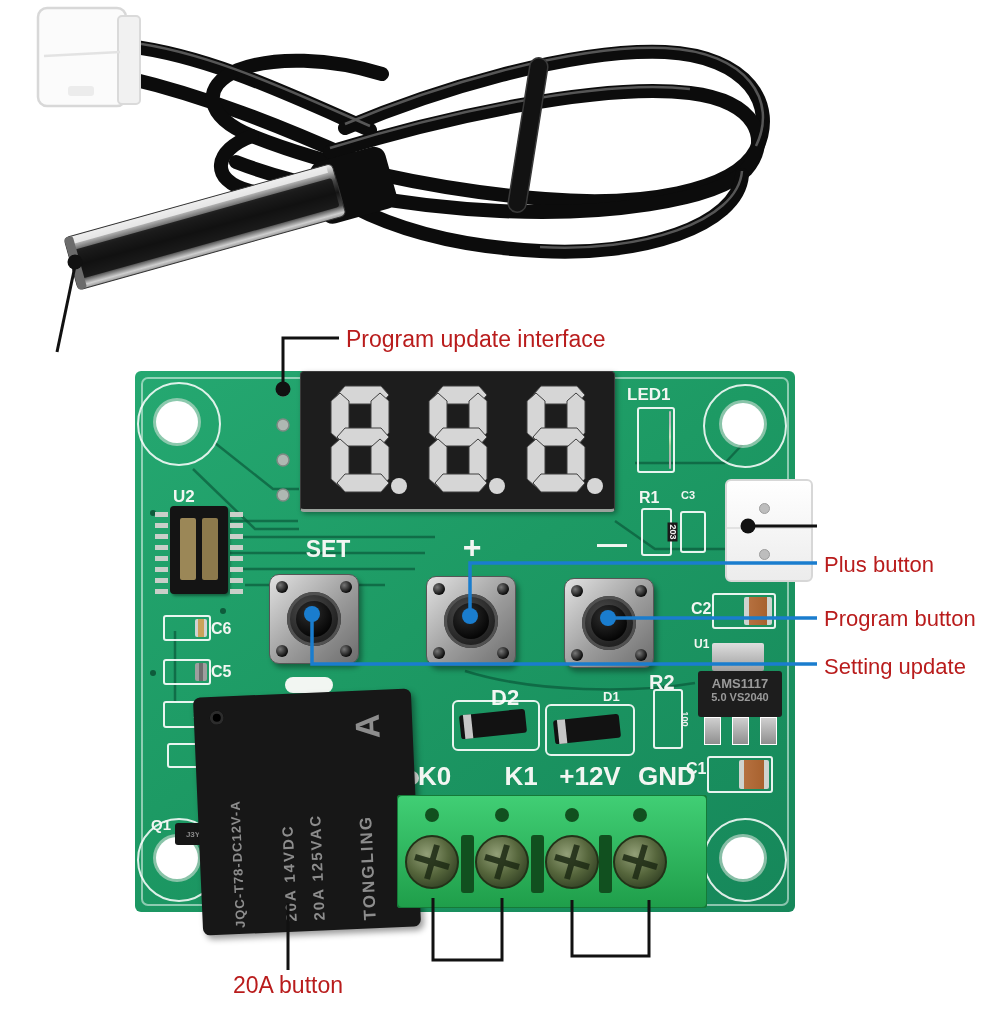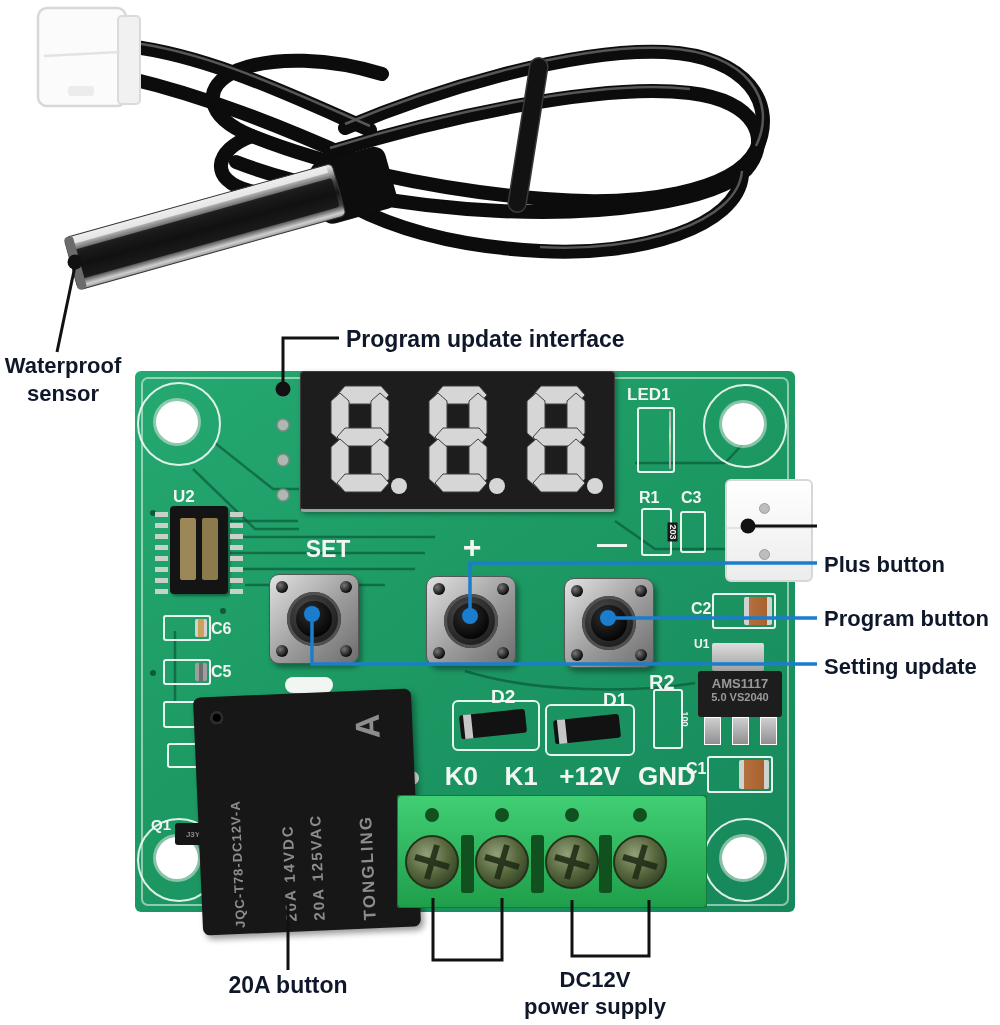--- a/index.html
+++ b/index.html
@@ -1,21 +1,21 @@
 <!DOCTYPE html>
 <html><head>
 <meta charset="utf-8">
 <style>
   html,body{margin:0;padding:0;background:#fff;}
   #stage{position:relative;width:1000px;height:1025px;background:#fff;overflow:hidden;
          font-family:"Liberation Sans",sans-serif;}
   svg{display:block}
   .abs{position:absolute;}
   
-  .ann{position:absolute;font-weight:bold;font-size:22px;color:#0f172a;white-space:nowrap;z-index:6;}
+  .ann{position:absolute;font-weight:normal;font-size:22px;color:#b91c1c;white-space:nowrap;z-index:6;}
   .ann.center{text-align:center;white-space:normal;}
   
   #pcb{position:absolute;left:135px;top:371px;width:660px;height:541px;border-radius:6px;
        background:linear-gradient(145deg,#25a871 0%,#1d9a64 45%,#16875a 100%);z-index:2;}
   .silk{position:absolute;color:#f2f6f2;font-weight:bold;line-height:1;}
   .hole{position:absolute;width:80px;height:80px;border:2px solid rgba(255,255,255,.85);border-radius:50%;}
   .hole .in{position:absolute;left:17px;top:17px;width:42px;height:42px;border-radius:50%;background:#fff;
             box-shadow:0 0 0 3px rgba(210,225,215,.6);}
   
   #display{position:absolute;left:165px;top:0px;width:313px;height:137px;background:#1d1d1d;
@@ -177,21 +177,21 @@
           </g>
         </svg>
     </div>
 
     <div class="silk" style="left:492px;top:15px;font-size:17px">LED1</div>
     <div class="comp" style="left:502px;top:36px;width:34px;height:62px">
       <div class="smd" style="background:linear-gradient(180deg,#b9b9b9 20%,#cfe0c2 45%,#a8c79a 60%,#b0b0b0 80%)"></div>
     </div>
 
     <div class="silk" style="left:504px;top:119px;font-size:16px">R1</div>
-    <div class="silk" style="left:546px;top:119px;font-size:16px">C3</div>
+    <div class="silk" style="left:546px;top:119px;font-size:11px">C3</div>
     <div class="comp" style="left:506px;top:137px;width:27px;height:44px">
       <div class="smd" style="background:#d8d8d8;display:flex;align-items:center;justify-content:center">
         <span style="transform:rotate(90deg);font-size:9px;color:#eee;background:#1a1a1a;padding:0 2px;font-weight:bold">203</span>
       </div>
     </div>
     <div class="comp" style="left:545px;top:140px;width:22px;height:38px">
       <div class="smd" style="background:linear-gradient(180deg,#cfcfcf,#caa25a 35%,#c08f3e 65%,#cfcfcf)"></div>
     </div>
 
     <div class="silk" style="left:38px;top:117px;font-size:17px">U2</div>
@@ -295,46 +295,46 @@
     <div class="comp" style="left:518px;top:318px;width:26px;height:56px">
       <div class="smd" style="background:linear-gradient(180deg,#d2d2d2 22%,#1e1e1e 22%,#1e1e1e 78%,#d2d2d2 78%);display:flex;align-items:center;justify-content:center">
         <span style="transform:rotate(90deg);font-size:9px;color:#eee;font-weight:bold">100</span>
         </div>
       </div>
     <div class="silk" style="left:551px;top:390px;font-size:16px">C1</div>
     <div class="comp" style="left:572px;top:385px;width:62px;height:33px">
       <div class="smd" style="background:linear-gradient(90deg,#cfd3cf 18%,#b5703f 18%,#a8622f 82%,#cfd3cf 82%)"></div>
       </div>
 
-    <div class="silk" style="left:356px;top:316px;font-size:19px">D2</div>
+    <div class="silk" style="left:356px;top:316px;font-size:22px">D2</div>
     <div class="comp" style="left:317px;top:329px;width:84px;height:47px;border-radius:6px">
       <div class="abs" style="left:6px;top:10px;width:66px;height:24px;background:#121212;border-radius:3px;transform:rotate(-6deg)">
         <div class="abs" style="left:4px;top:0;width:8px;height:24px;background:#c6c6c6"></div>
         </div>
       </div>
-    <div class="silk" style="left:468px;top:319px;font-size:19px">D1</div>
+    <div class="silk" style="left:468px;top:319px;font-size:13px">D1</div>
     <div class="comp" style="left:410px;top:333px;width:86px;height:48px;border-radius:6px">
       <div class="abs" style="left:7px;top:11px;width:66px;height:24px;background:#121212;border-radius:3px;transform:rotate(-6deg)">
         <div class="abs" style="left:4px;top:0;width:8px;height:24px;background:#c6c6c6"></div>
         </div>
       </div>
 
     <div class="abs" style="left:150px;top:306px;width:48px;height:16px;background:#f2f6f2;border-radius:8px"></div>
     <div class="abs" style="left:262px;top:400px;width:22px;height:14px;background:#f2f6f2;border-radius:0 7px 7px 0"></div>
 
     <div id="relay">
       <div class="abs" style="left:16px;top:14px;width:14px;height:14px;border-radius:50%;background:#000;box-shadow:inset 0 0 0 3px #2c2c2c"></div>
       <div class="abs" style="left:150px;top:14px;width:52px;height:44px;font-size:34px;font-weight:bold;color:#8d8d8d;transform:rotate(-90deg);text-align:center">A</div>
       <div class="vtext" style="left:158px;top:58px;height:172px;font-size:17px">TONGLING</div>
       <div class="vtext" style="left:108px;top:18px;height:210px;font-size:15px">20A 125VAC</div>
       <div class="vtext" style="left:80px;top:18px;height:210px;font-size:15px">20A 14VDC</div>
       <div class="vtext" style="left:30px;top:12px;height:220px;font-size:13px;letter-spacing:1px">JQC-T78-DC12V-A</div>
     </div>
 
-    <div class="silk" style="left:283px;top:392px;width:60px;text-align:right;font-size:26px">K0</div>
+    <div class="silk" style="left:283px;top:392px;width:60px;text-align:left;font-size:26px">K0</div>
     <div class="silk" style="left:356px;top:392px;width:60px;text-align:center;font-size:26px">K1</div>
     <div class="silk" style="left:410px;top:392px;width:90px;text-align:center;font-size:26px">+12V</div>
     <div class="silk" style="left:492px;top:392px;width:80px;text-align:center;font-size:26px">GND</div>
 
     <svg class="abs" style="left:262px;top:424px" width="310" height="113" viewBox="0 0 310 113">
       <defs>
         <radialGradient id="gscrew" cx=".4" cy=".35" r=".75">
           <stop offset="0" stop-color="#93a078"></stop>
             <stop offset=".55" stop-color="#56663c"></stop>
             <stop offset="1" stop-color="#2c3a20"></stop>
@@ -412,26 +412,18 @@
       <path d="M608,618 H817"></path>
       <path d="M312,614 V664 H817"></path>
     </g>
     <g fill="#1a7dce">
       <circle cx="312" cy="614" r="8"></circle>
       <circle cx="470" cy="616" r="8"></circle>
       <circle cx="608" cy="618" r="8"></circle>
     </g>
   </svg>
 
-  <div class="ann center" style="left:0;top:352px;width:126px;line-height:28px">
-    <div>Waterproof</div>
-    <div>sensor</div>
-  </div>
   <div class="ann" style="left:346px;top:326px;font-size:23px">Program update interface</div>
   <div class="ann" style="left:824px;top:552px">Plus button</div>
   <div class="ann" style="left:824px;top:606px">Program button</div>
   <div class="ann" style="left:824px;top:654px">Setting update</div>
   <div class="ann center" style="left:213px;top:972px;width:150px;font-size:23px">20A button</div>
-  <div class="ann center" style="left:505px;top:966px;width:180px;line-height:27px">
-    <div>DC12V</div>
-    <div>power supply</div>
-  </div>
 </div>
 
 </body></html>

